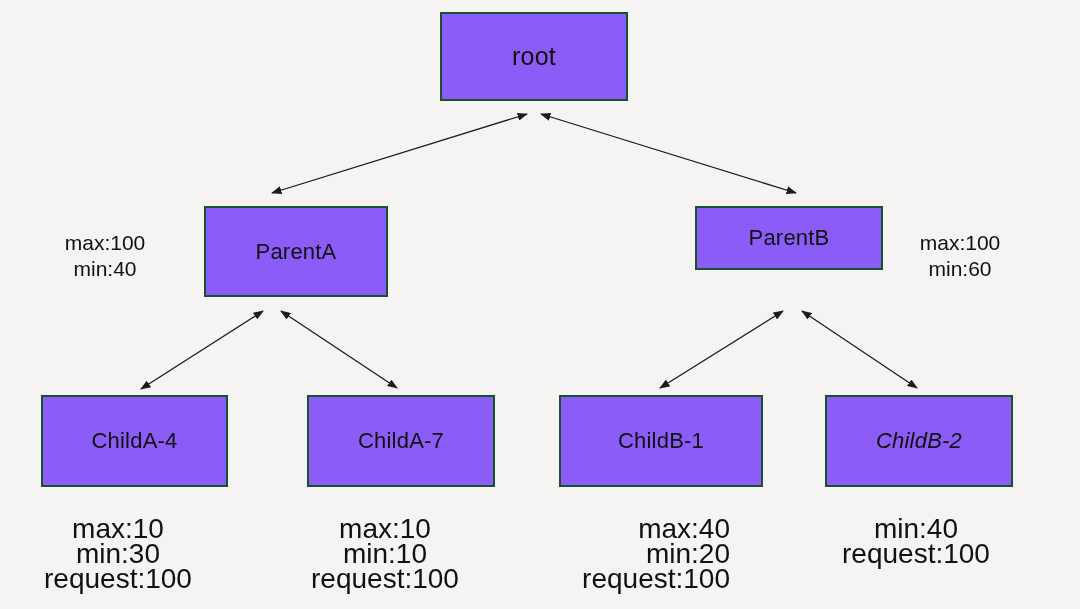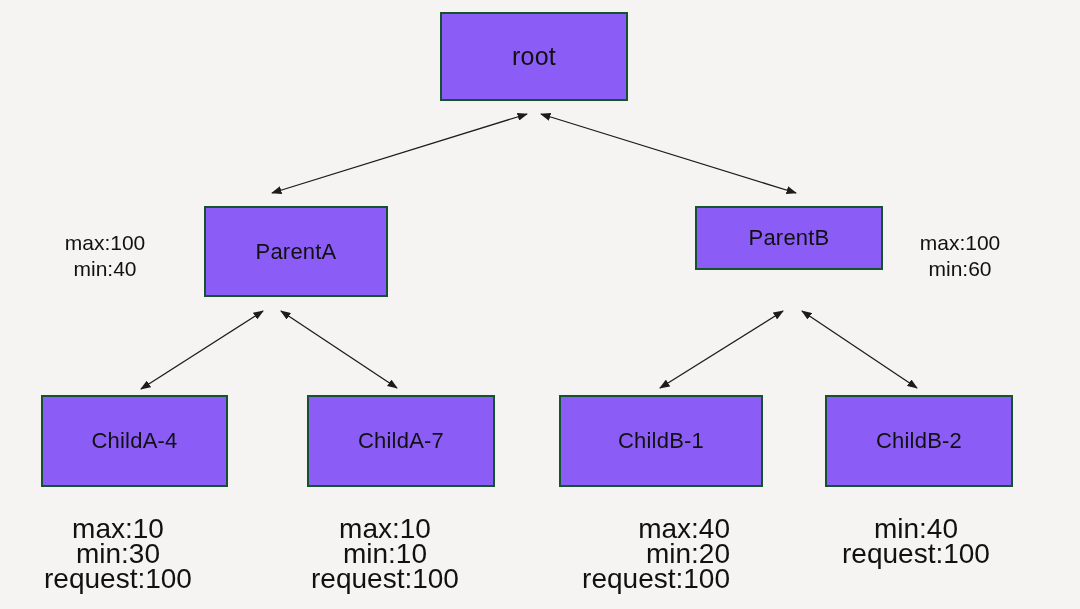--- a/index.html
+++ b/index.html
@@ -39,21 +39,21 @@
   }
   .node-box.root {
     font-size: 25px;
   }
   #box-root      { left: 440px; top: 12px;  width: 188px; height: 89px; }
   #box-parent-a  { left: 176px; top: 206px; width: 184px; height: 91px; margin-left: 28px; }
   #box-parent-b  { left: 695px; top: 206px; width: 188px; height: 64px; }
   #box-child-a1  { left: 41px;  top: 395px; width: 187px; height: 92px; }
   #box-child-a2  { left: 307px; top: 395px; width: 188px; height: 92px; }
   #box-child-b1  { left: 559px; top: 395px; width: 204px; height: 92px; }
-  #box-child-b2  { left: 825px; top: 395px; width: 188px; height: 92px; }
+  #box-child-b2  { left: 825px; top: 395px; width: 188px; height: 92px; font-style: italic; }
   .annotation {
     position: absolute;
     text-align: center;
     font-size: 28px;
     line-height: 25px;
     white-space: nowrap;
   }
   .annotation.side {
     font-size: 21px;
     line-height: 26px;

